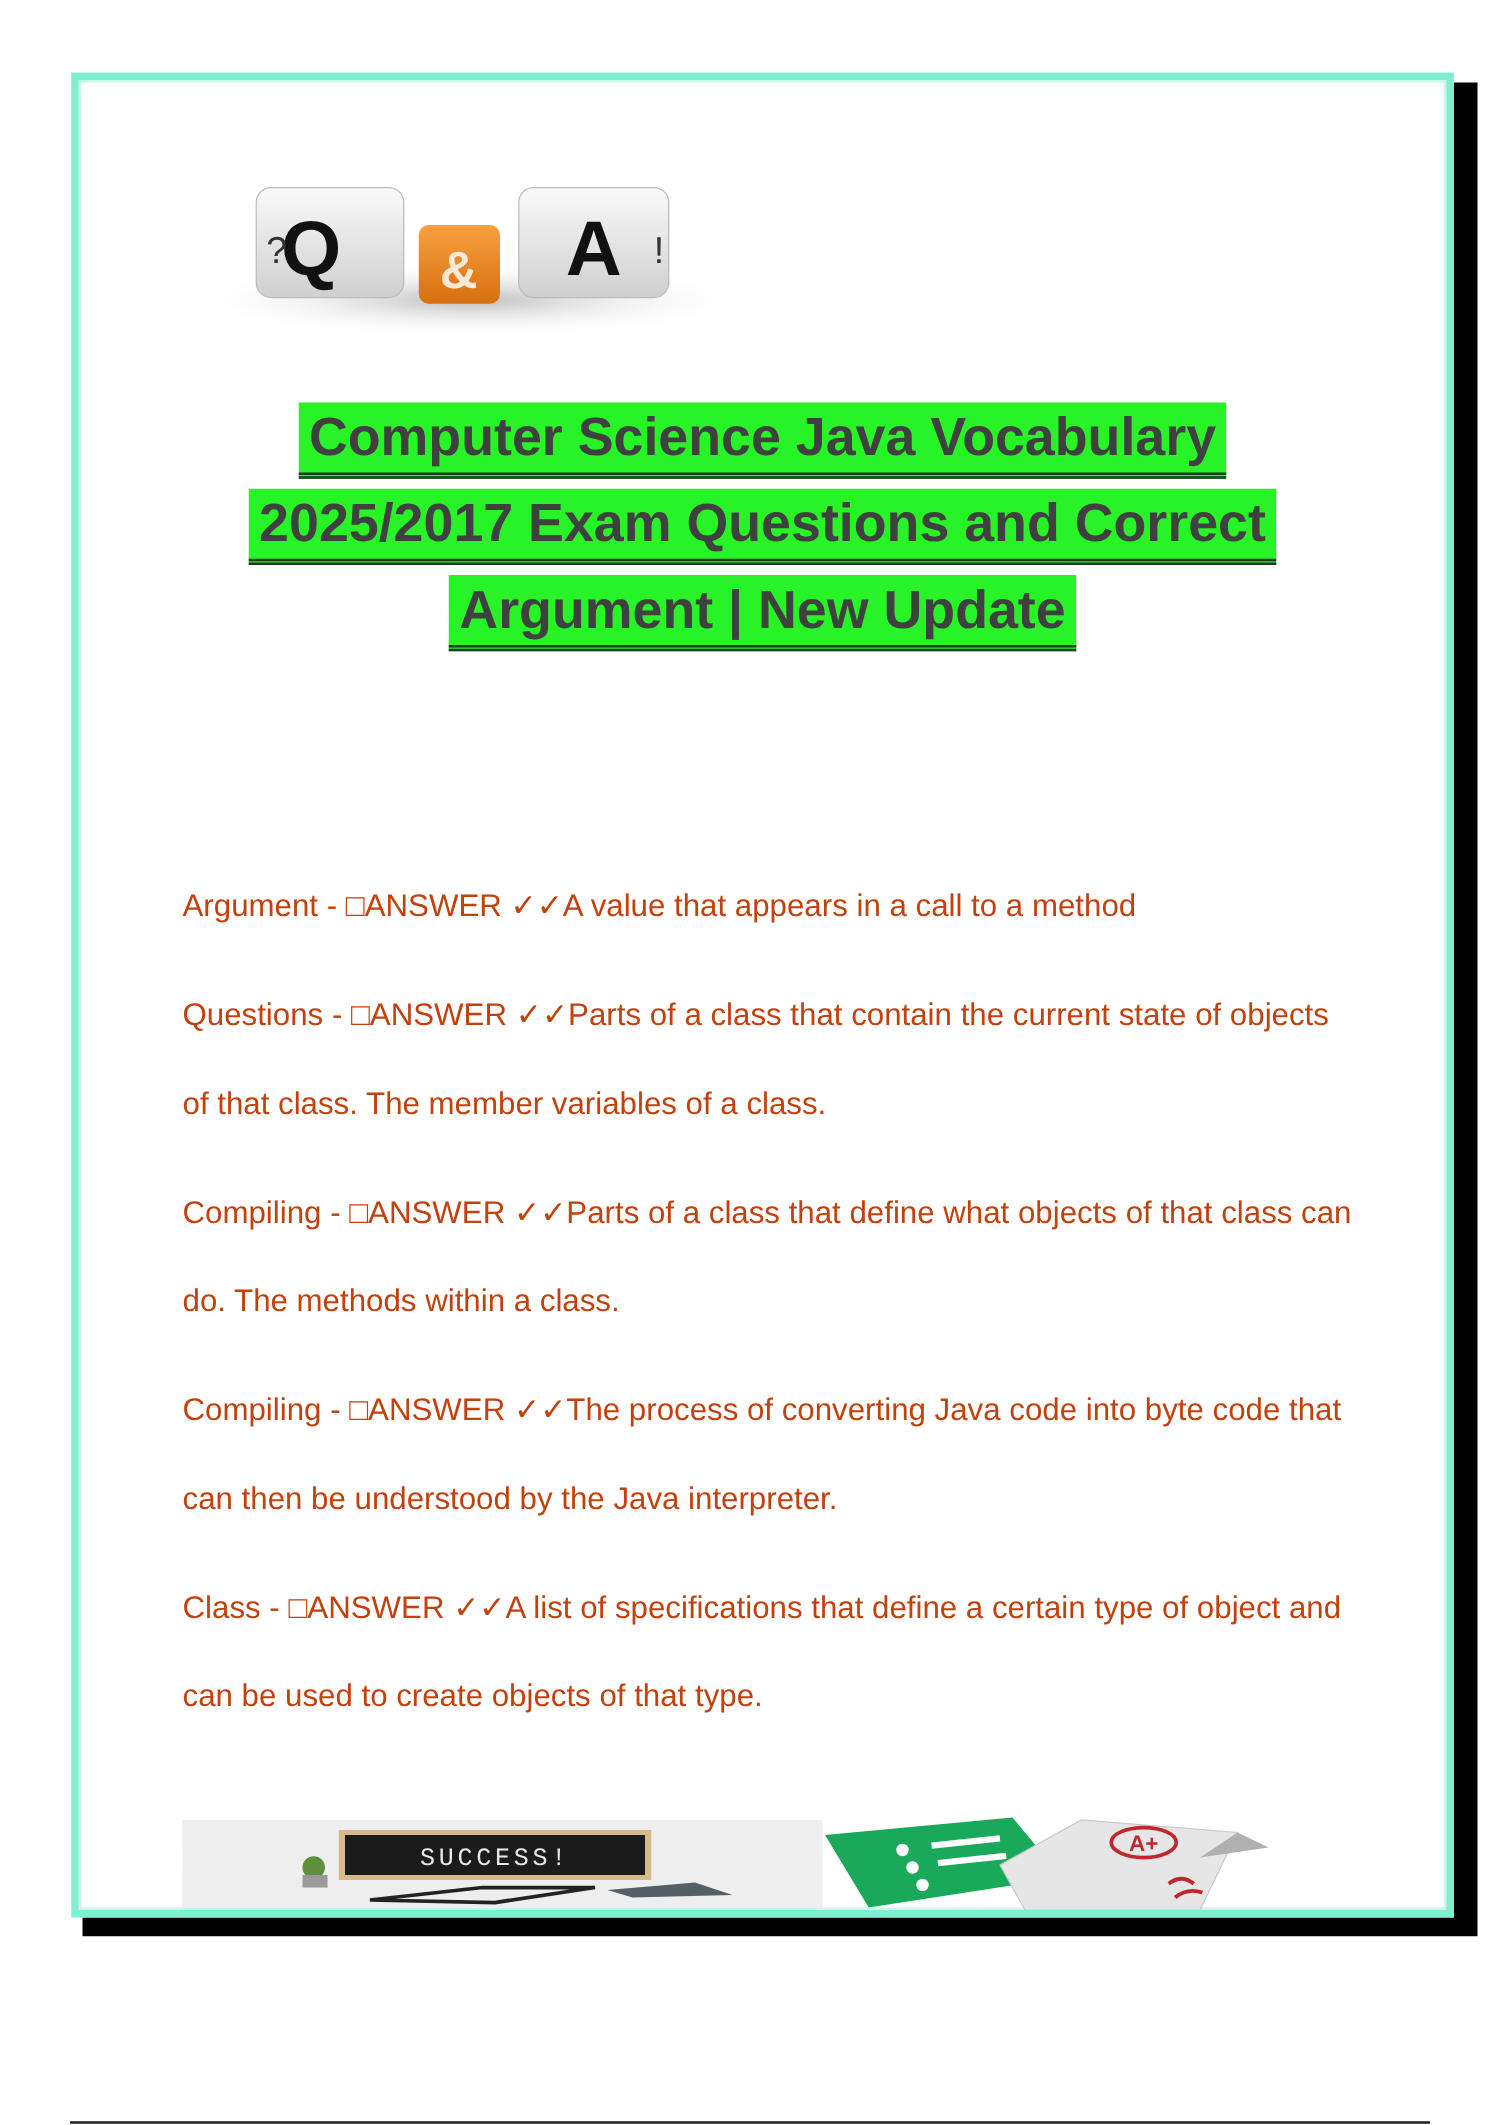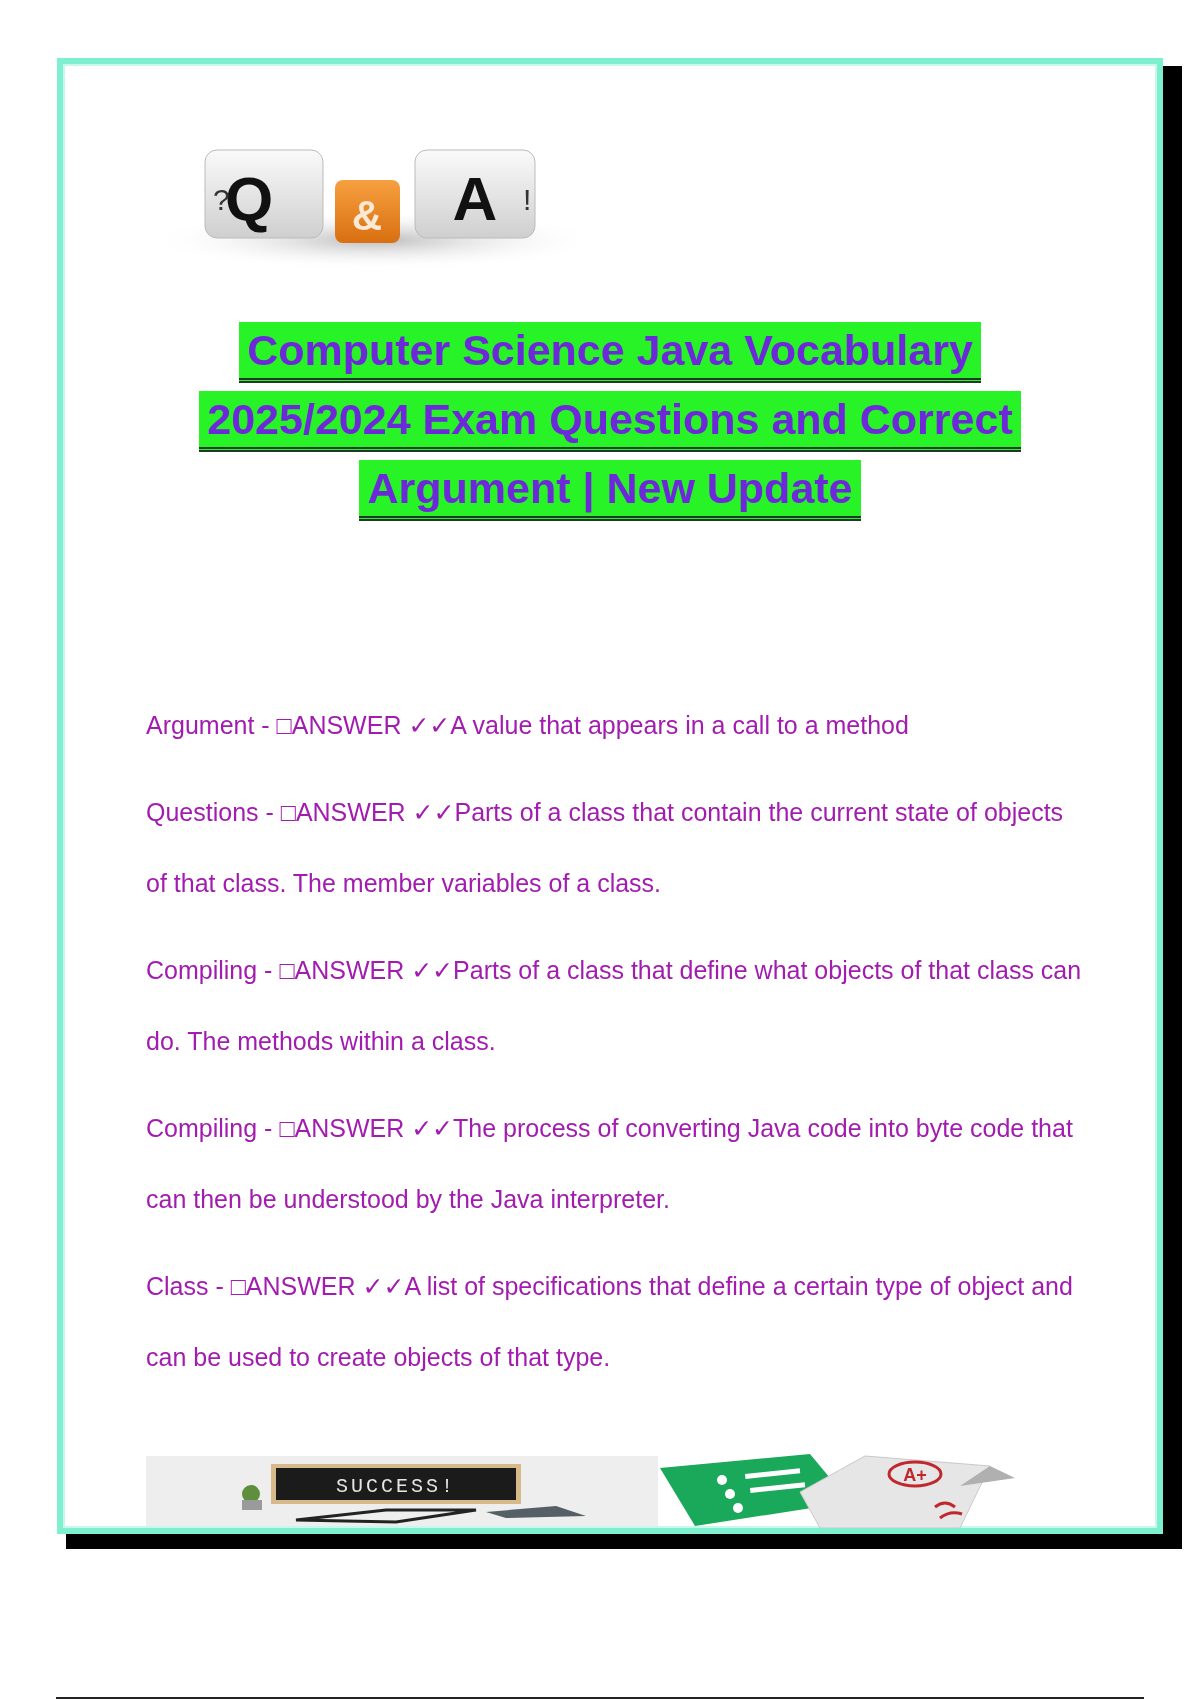--- a/index.html
+++ b/index.html
@@ -1,22 +1,22 @@
 <!DOCTYPE html>
 <html><head>
 <meta charset="utf-8">
 <style>
   html, body { margin:0; padding:0; background:#ffffff; }
   body { width:1200px; height:1700px; position:relative; overflow:hidden; font-family:"Liberation Sans", sans-serif; }
   .shadow { position:absolute; left:66px; top:66px; width:1116px; height:1483px; background:#000; }
   .frame { position:absolute; left:57px; top:58px; width:1106px; height:1476px; background:#fff; border:6px solid #7ef0cf; box-sizing:border-box; box-shadow: inset 0 0 0 2px #c8f8ea; }
   .logo { position:absolute; left:145px; top:90px; width:455px; height:200px; }
   .title-wrap { position:absolute; left:80px; top:318px; width:1060px; text-align:center; }
-  .title-line { display:inline-block; background:#27f327; color:#6d28d9; font-weight:bold; font-size:43px; line-height:56px; padding:0 8px; margin:4px 0; border-bottom:5px double #1d3a27; text-decoration:none; }
-  .entries { position:absolute; left:146px; top:690px; width:940px; font-size:25px; color:#a21caf; }
+  .title-line { display:inline-block; background:#27f327; color:#404040; font-weight:bold; font-size:43px; line-height:56px; padding:0 8px; margin:4px 0; border-bottom:5px double #1d3a27; text-decoration:none; }
+  .entries { position:absolute; left:146px; top:690px; width:940px; font-size:25px; color:#c2410c; }
   .entry { line-height:71px; margin-bottom:16px; }
   .entry p { margin:0; }
   .bottom-left { position:absolute; left:146px; top:1456px; width:512px; height:70px; background:linear-gradient(#f3f3f3,#e8e8e8); }
   .bottom-right { position:absolute; left:660px; top:1452px; width:400px; height:76px; }
   .rule { position:absolute; left:56px; top:1697px; width:1088px; height:2px; background:#222; }
 </style>
 </head>
 <body>
 
 <div class="shadow"></div>
@@ -43,21 +43,21 @@
   <rect x="270" y="60" width="120" height="88" rx="12" fill="url(#dieW)" stroke="#bbb"></rect>
   <text x="104" y="130" font-family="Liberation Sans, sans-serif" font-weight="bold" font-size="62" text-anchor="middle" fill="#111">Q</text>
   <text x="222" y="140" font-family="Liberation Sans, sans-serif" font-weight="bold" font-size="42" text-anchor="middle" fill="#fbe9d5">&amp;</text>
   <text x="330" y="130" font-family="Liberation Sans, sans-serif" font-weight="bold" font-size="62" text-anchor="middle" fill="#111">A</text>
   <text x="68" y="120" font-family="Liberation Sans, sans-serif" font-size="30" fill="#333">?</text>
   <text x="378" y="120" font-family="Liberation Sans, sans-serif" font-size="30" fill="#333">!</text>
 </svg>
 
 <div class="title-wrap">
   <div><span class="title-line">Computer Science Java Vocabulary</span></div>
-  <div><span class="title-line">2025/2024 Exam Questions and Correct</span></div>
+  <div><span class="title-line">2025/2017 Exam Questions and Correct</span></div>
   <div><span class="title-line">Argument | New Update</span></div>
 </div>
 
 <div class="entries">
   <div class="entry">
       <p><span>Argument</span><span> - </span><span>□ANSWER ✓✓</span><span>A value that appears in a call to a method</span></p>
     </div>
   <div class="entry">
       <p><span>Questions</span><span> - </span><span>□ANSWER ✓✓</span><span>Parts of a class that contain the current state of objects of that class. The member variables of a class.</span></p>
     </div>

